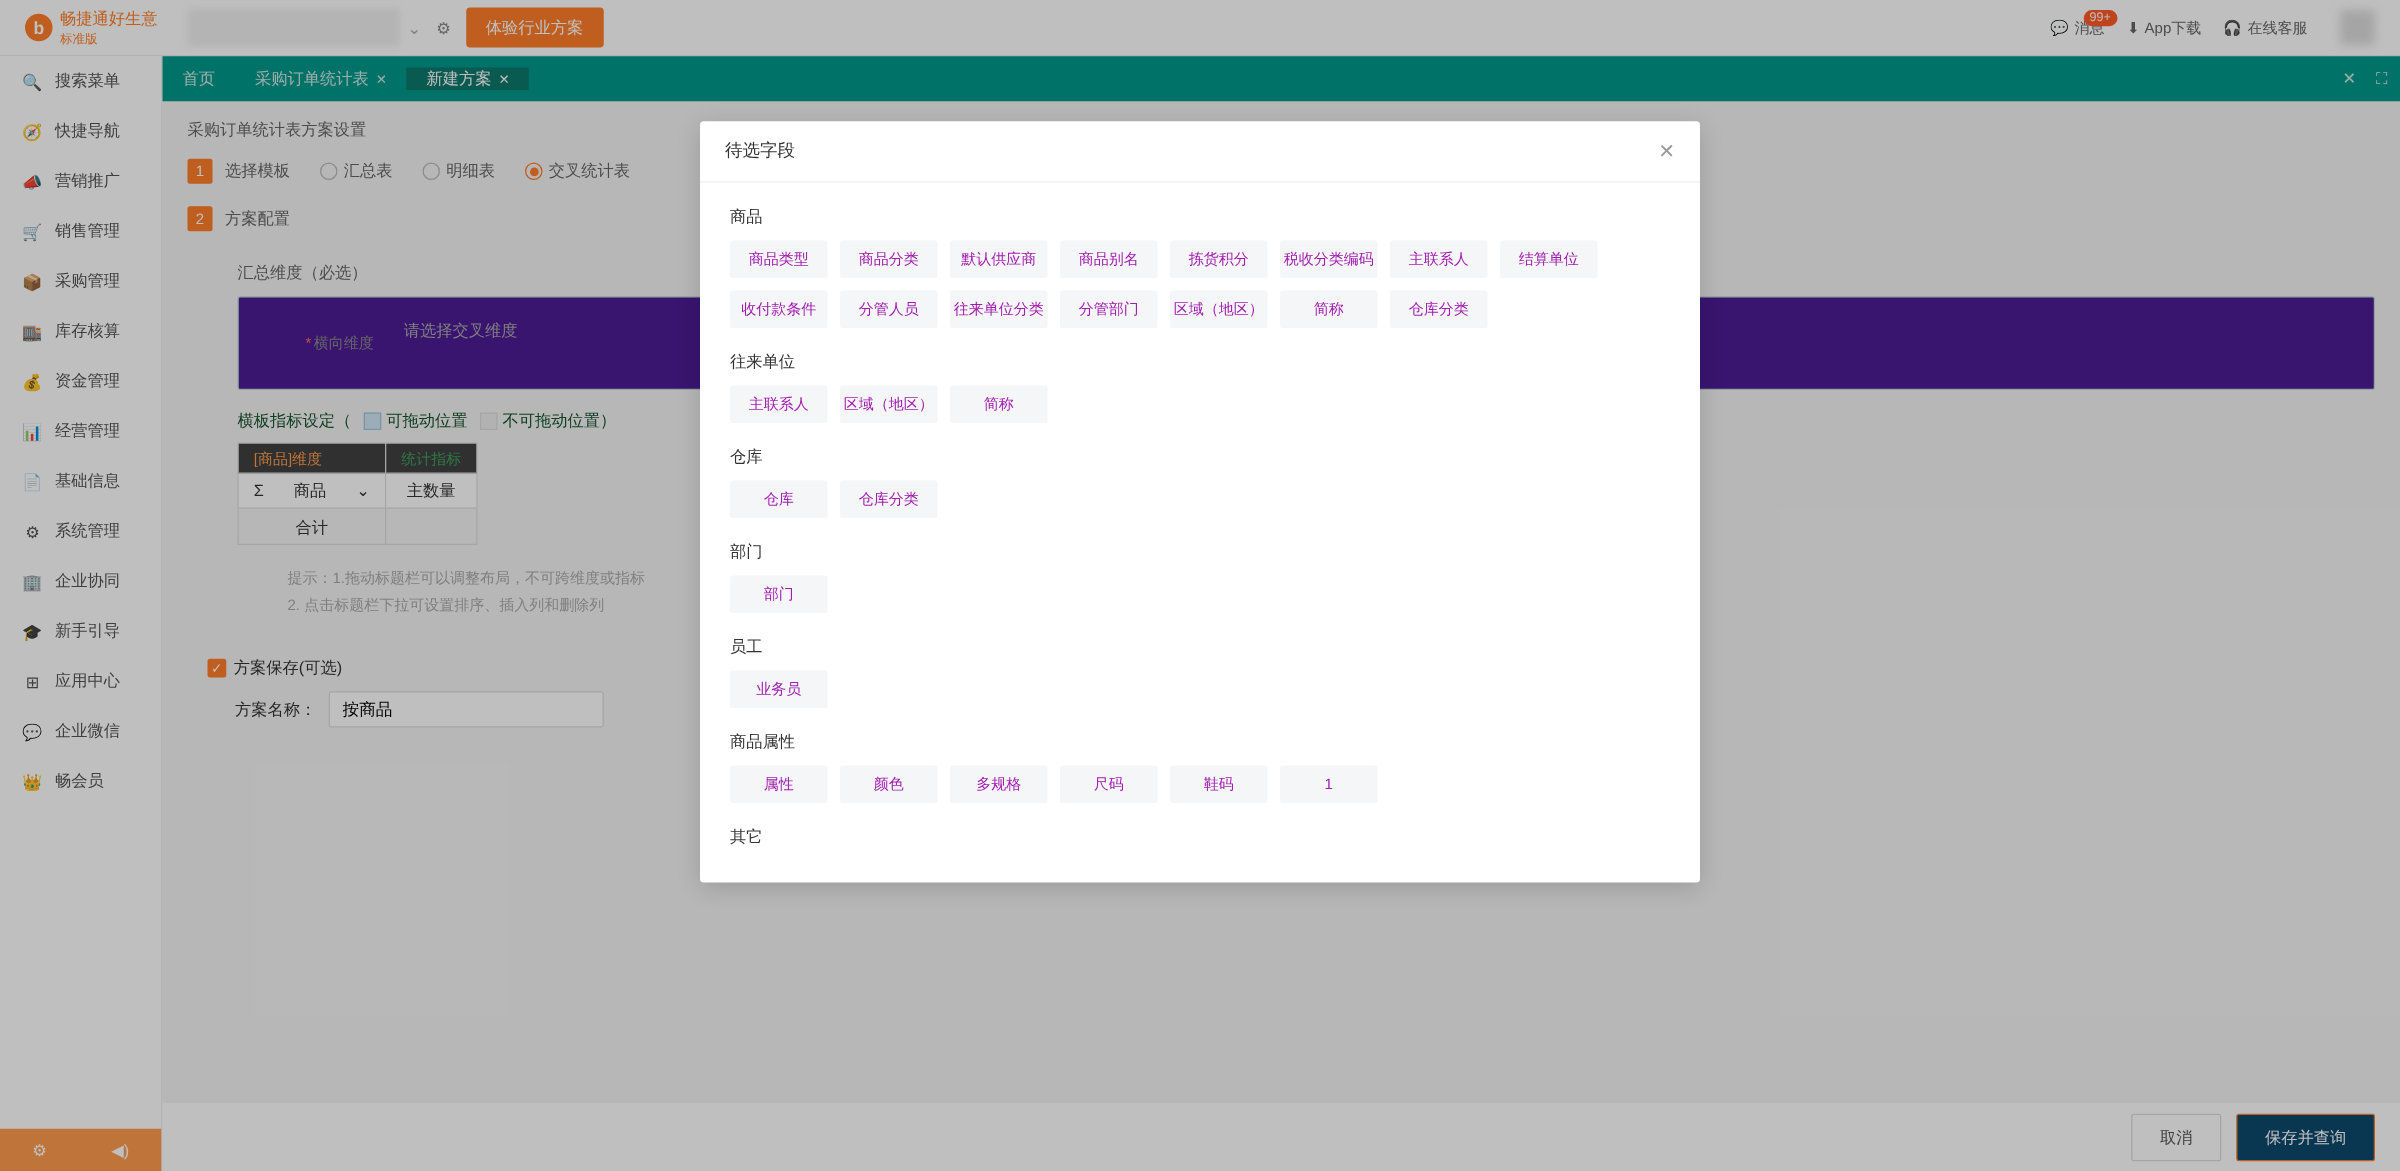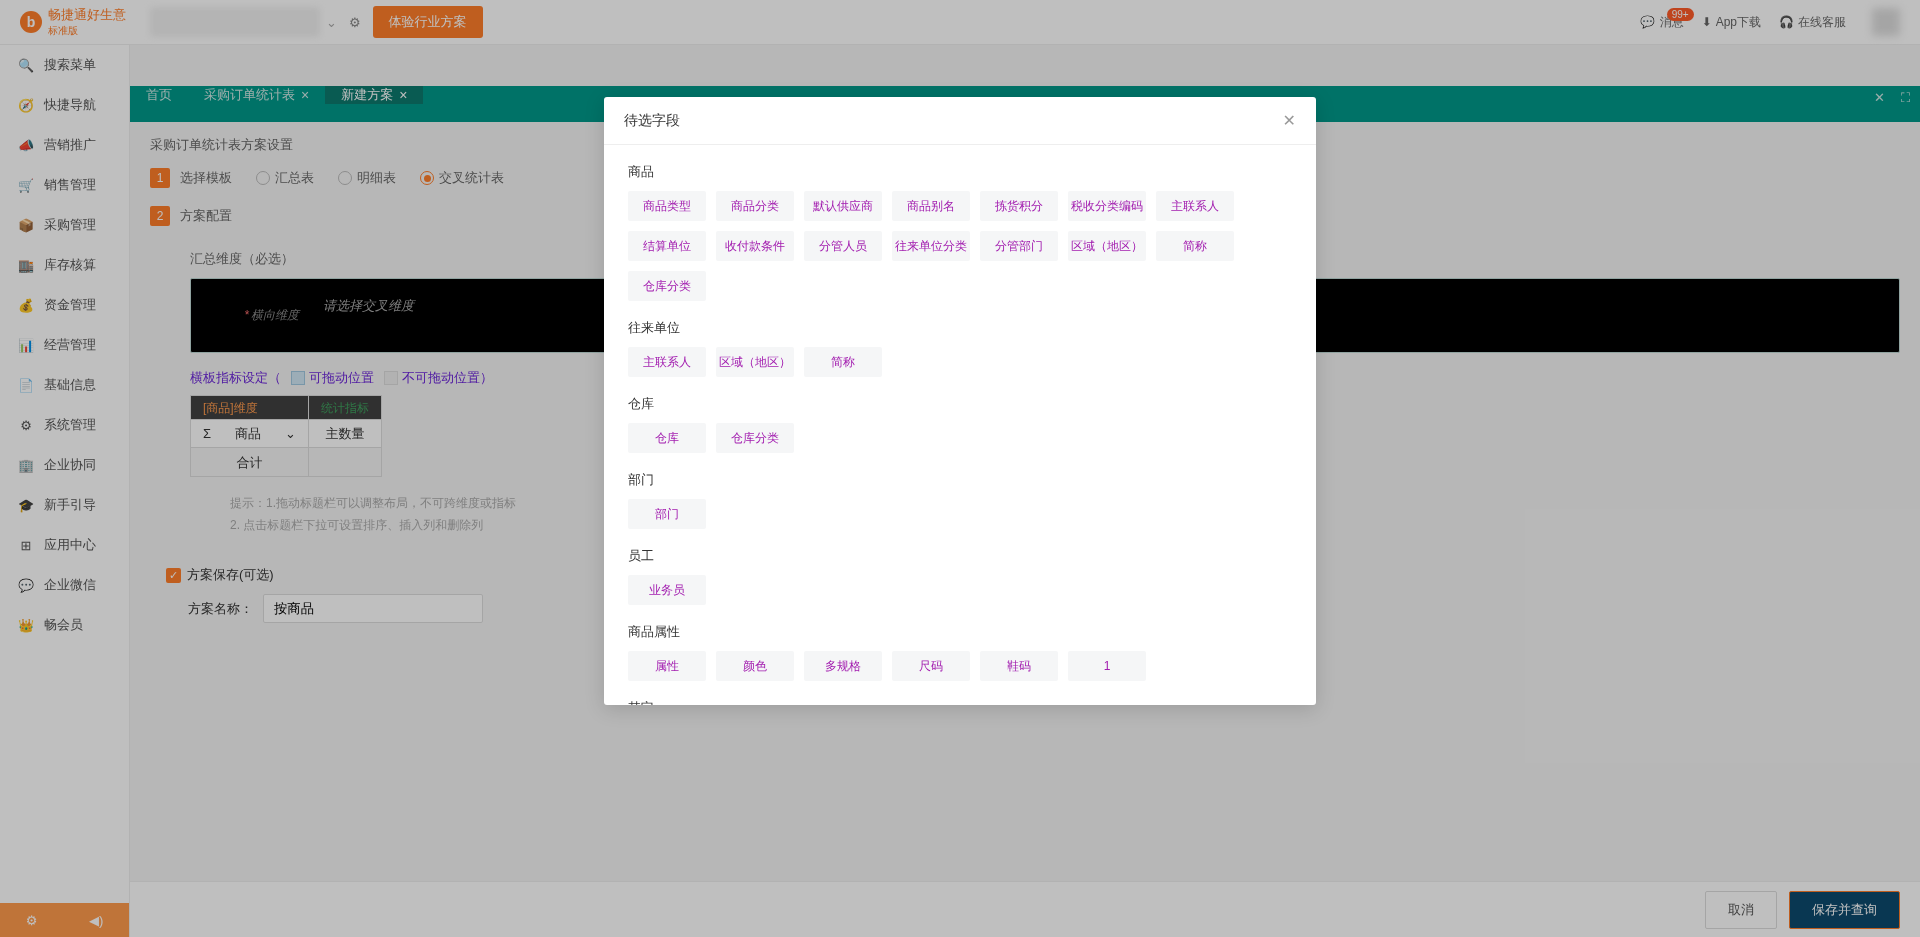--- a/index.html
+++ b/index.html
@@ -21,21 +21,21 @@
 
     
     .sidebar { position: absolute; left: 0; top: 45px; width: 130px; height: calc(100% - 45px); background: #fff; border-right: 1px solid #eee; }
     .sidebar-item { display: flex; align-items: center; gap: 10px; padding: 11px 18px; color: #555; cursor: pointer; font-size: 13px; }
     .sidebar-icon { width: 16px; height: 16px; display: flex; align-items: center; justify-content: center; }
     .sidebar-footer { position: absolute; bottom: 0; left: 0; right: 0; height: 34px; background: #ff9b4d; display: flex; align-items: center; justify-content: space-around; }
     .sidebar-footer span { color: #fff; cursor: pointer; }
 
     
     .main { position: absolute; left: 130px; top: 45px; right: 0; bottom: 0; background: #f5f5f5; }
-    .tabs-bar { background: #00998a; height: 36px; display: flex; align-items: flex-start; margin-top: 41px; }
+    .tabs-bar { background: #00998a; height: 36px; display: flex; align-items: center; }
     .tab { padding: 0 16px; height: 100%; display: flex; align-items: center; gap: 6px; color: #d0e8e5; font-size: 13px; cursor: pointer; }
     .tab.active { background: #0d7a6e; color: #fff; }
     .tab-close { font-size: 14px; cursor: pointer; }
     .tabs-right { margin-left: auto; display: flex; gap: 8px; padding-right: 6px; }
     .tabs-right span { color: #d0e8e5; cursor: pointer; padding: 4px; }
 
     .page-title { padding: 14px 20px; font-size: 13px; color: #666; }
 
     .content-area { padding: 0 20px 20px; }
     .step-row { display: flex; align-items: center; gap: 10px; margin-bottom: 18px; }
@@ -48,23 +48,23 @@
     .radio-dot { width: 7px; height: 7px; background: #ff7e2a; border-radius: 50%; }
 
     .config-block { margin-left: 40px; }
     .summary-title { color: #666; padding: 6px 0 10px; }
     .dimension-row { display: flex; align-items: flex-start; background: #fff; border: 1px solid #e0e0e0; padding: 0; margin-bottom: 6px; border-radius: 2px; }
     .dim-label { width: 120px; padding: 28px 12px; color: #888; font-size: 12px; text-align: right; }
     .star { color: #f56c6c; margin-right: 2px; }
     .dim-content { padding: 10px; display: flex; flex-wrap: wrap; gap: 8px; flex: 1; border-left: 1px solid #eee; }
     .dim-tag { background: #fff3e9; border: 1px solid #ffd4b0; color: #ff7e2a; padding: 6px 14px; border-radius: 2px; font-size: 12px; }
     .add-dim { color: #ff7e2a; cursor: pointer; padding: 6px 10px; border: 1px dashed #ffbf8f; border-radius: 2px; display: inline-flex; align-items: center; gap: 4px; }
-    .hor-row { background: #000000; border: 1px solid #c0dad6; font-style: italic; }
+    .hor-row { background: #4c1d95; border: 1px solid #c0dad6; }
     .hor-placeholder { color: #aaa; padding: 18px 12px; }
-    .indicator-label-row { display: flex; align-items: center; gap: 10px; color: #6d28d9; margin: 16px 0 8px; }
+    .indicator-label-row { display: flex; align-items: center; gap: 10px; color: #14532d; margin: 16px 0 8px; }
     .legend-box { display: inline-flex; align-items: center; gap: 4px; }
     .legend-color { width: 14px; height: 14px; }
 
     .grid-preview { display: inline-flex; border: 1px solid #ddd; }
     .grid-col { border-right: 1px solid #ddd; }
     .grid-col:last-child { border-right: none; }
     .grid-head1 { background: #404040; color: #ff9b4d; padding: 4px 12px; border-bottom: 1px solid #ddd; font-size: 12px; height: 24px; }
     .grid-head1.green { color: #3fa05e; }
     .grid-head2 { background: #fff; padding: 4px 12px; border-bottom: 1px solid #ddd; height: 28px; display: flex; align-items: center; gap: 24px; }
     .grid-cell { padding: 6px 12px; height: 28px; text-align: center; }
@@ -79,21 +79,21 @@
     
     .bottom-bar { position: absolute; bottom: 0; left: 0; right: 0; height: 56px; background: #fff; border-top: 1px solid #eee; display: flex; align-items: center; justify-content: flex-end; gap: 12px; padding: 0 20px; }
     .btn { padding: 9px 22px; border-radius: 2px; cursor: pointer; font-size: 13px; }
     .btn-default { background: #fff; border: 1px solid #ddd; color: #555; }
     .btn-primary { background: #0c4a6e; color: #fff; border: 1px solid #ff7e2a; }
 
     
     .overlay { position: absolute; inset: 0; background: rgba(0,0,0,0.25); }
 
     
-    .modal { position: absolute; top: 97px; left: 50%; transform: translateX(-50%); width: 712px; background: #fff; border-radius: 3px; box-shadow: 0 4px 20px rgba(0,0,0,0.15); }
+    .modal { position: absolute; top: 97px; left: 50%; transform: translateX(-50%); width: 800px; background: #fff; border-radius: 3px; box-shadow: 0 4px 20px rgba(0,0,0,0.15); }
     .modal-header { display: flex; align-items: center; padding: 14px 20px; border-bottom: 1px solid #eee; }
     .modal-title { font-size: 14px; color: #333; }
     .modal-close { margin-left: auto; cursor: pointer; color: #999; font-size: 16px; }
     .modal-body { padding: 18px 24px 24px; max-height: 560px; overflow-y: auto; }
     .field-group { margin-bottom: 18px; }
     .group-title { font-size: 13px; color: #333; margin-bottom: 10px; }
     .field-tags { display: flex; flex-wrap: wrap; gap: 10px; }
     .field-tag { background: #f5f6f7; border-radius: 2px; width: 78px; height: 30px; display: flex; align-items: center; justify-content: center; font-size: 12px; color: #a21caf; cursor: pointer; }
   </style>
 </head>

